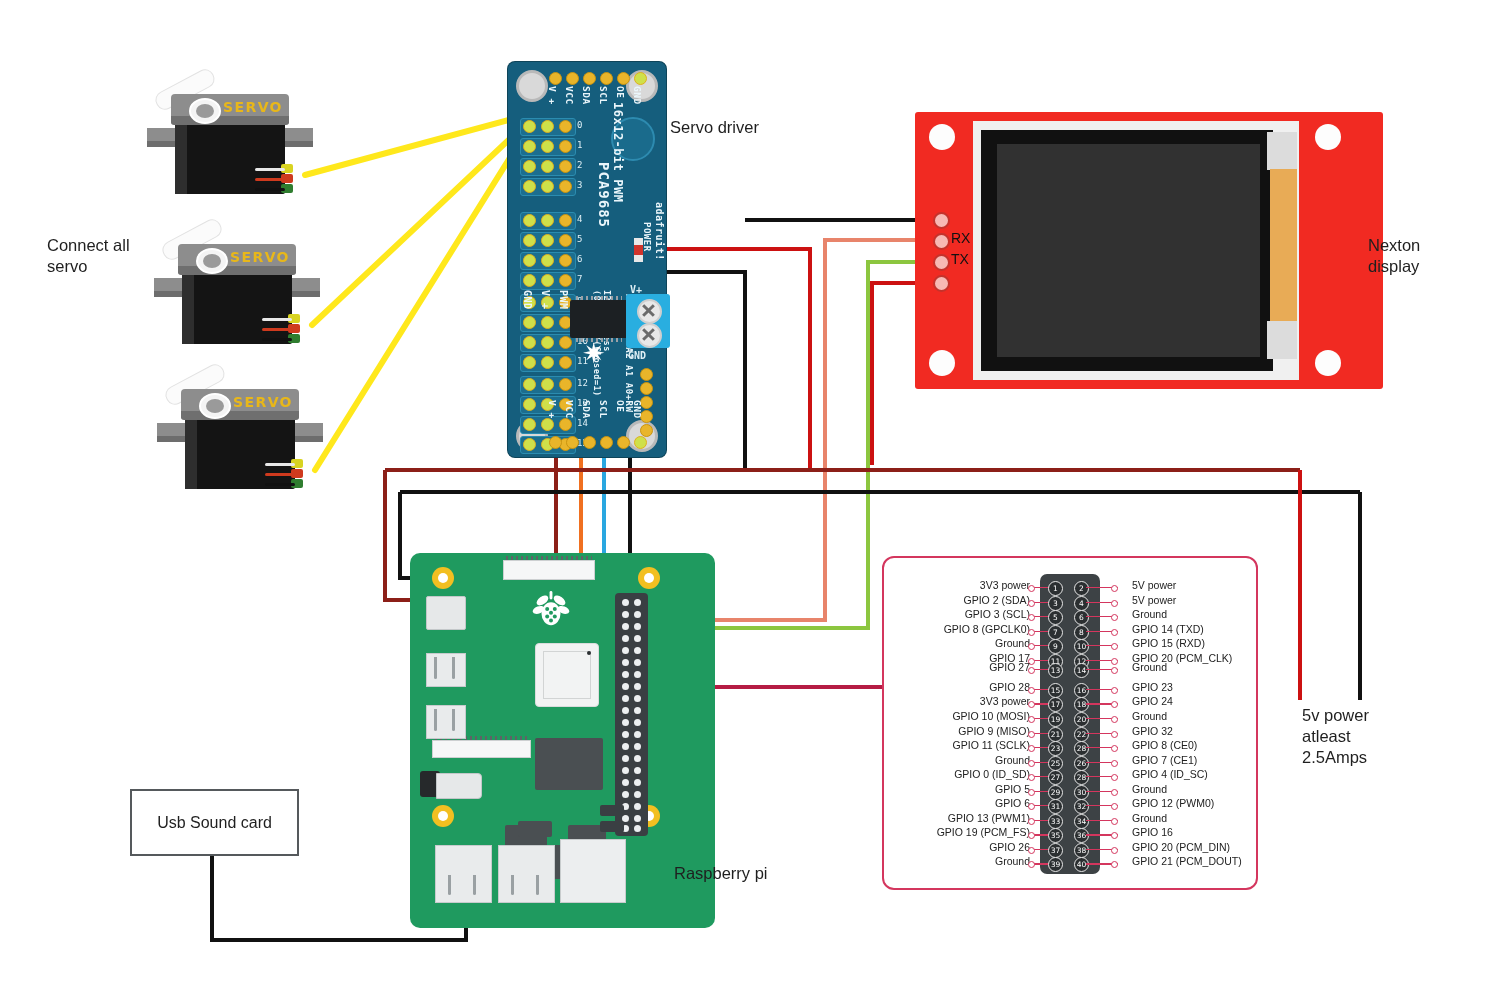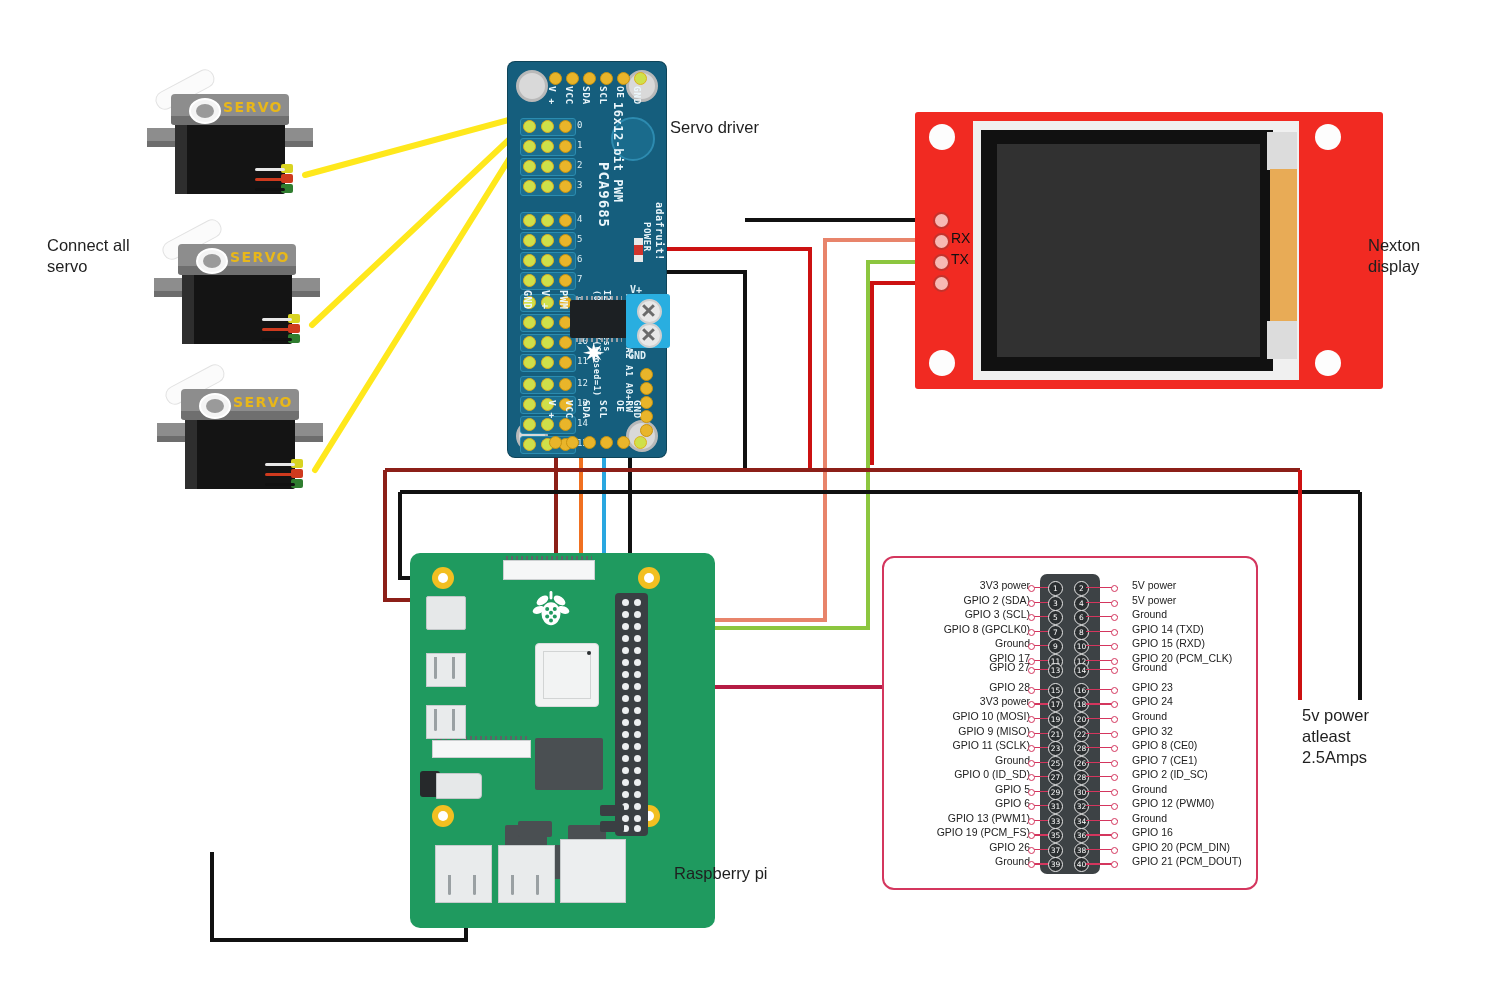--- a/index.html
+++ b/index.html
@@ -653,21 +653,21 @@
           <div class="rt">GPIO 7 (CE1)</div>
         </div>
         <div class="prow" style="top: 213.15px;">
           <div class="lt">GPIO 0 (ID_SD)</div>
           <div class="ll"></div>
           <div class="oc ocl"></div>
           <div class="pn pnl">27</div>
           <div class="pn pnr">28</div>
           <div class="rl"></div>
           <div class="oc ocr"></div>
-          <div class="rt">GPIO 2 (ID_SC)</div>
+          <div class="rt">GPIO 4 (ID_SC)</div>
         </div>
         <div class="prow" style="top: 227.7px;">
           <div class="lt">GPIO 5</div>
           <div class="ll"></div>
           <div class="oc ocl"></div>
           <div class="pn pnl">29</div>
           <div class="pn pnr">30</div>
           <div class="rl"></div>
           <div class="oc ocr"></div>
           <div class="rt">Ground</div>
@@ -718,20 +718,23 @@
           <div class="oc ocl"></div>
           <div class="pn pnl">39</div>
           <div class="pn pnr">40</div>
           <div class="rl"></div>
           <div class="oc ocr"></div>
           <div class="rt">GPIO 21 (PCM_DOUT)</div>
         </div>
       </div>
   </div>
 
+  <div class="sndbox">
+    <span>Usb Sound card</span>
+  </div>
 
   <div class="lbl" style="left:47px;top:235px;">Connect all
 servo</div>
   <div class="lbl" style="left:670px;top:117px;">Servo driver</div>
   <div class="lbl" style="left:1368px;top:235px;">Nexton
 display</div>
   <div class="lbl" style="left:674px;top:863px;">Raspberry pi</div>
   <div class="lbl" style="left:1302px;top:705px;">5v power
 atleast
 2.5Amps</div>

